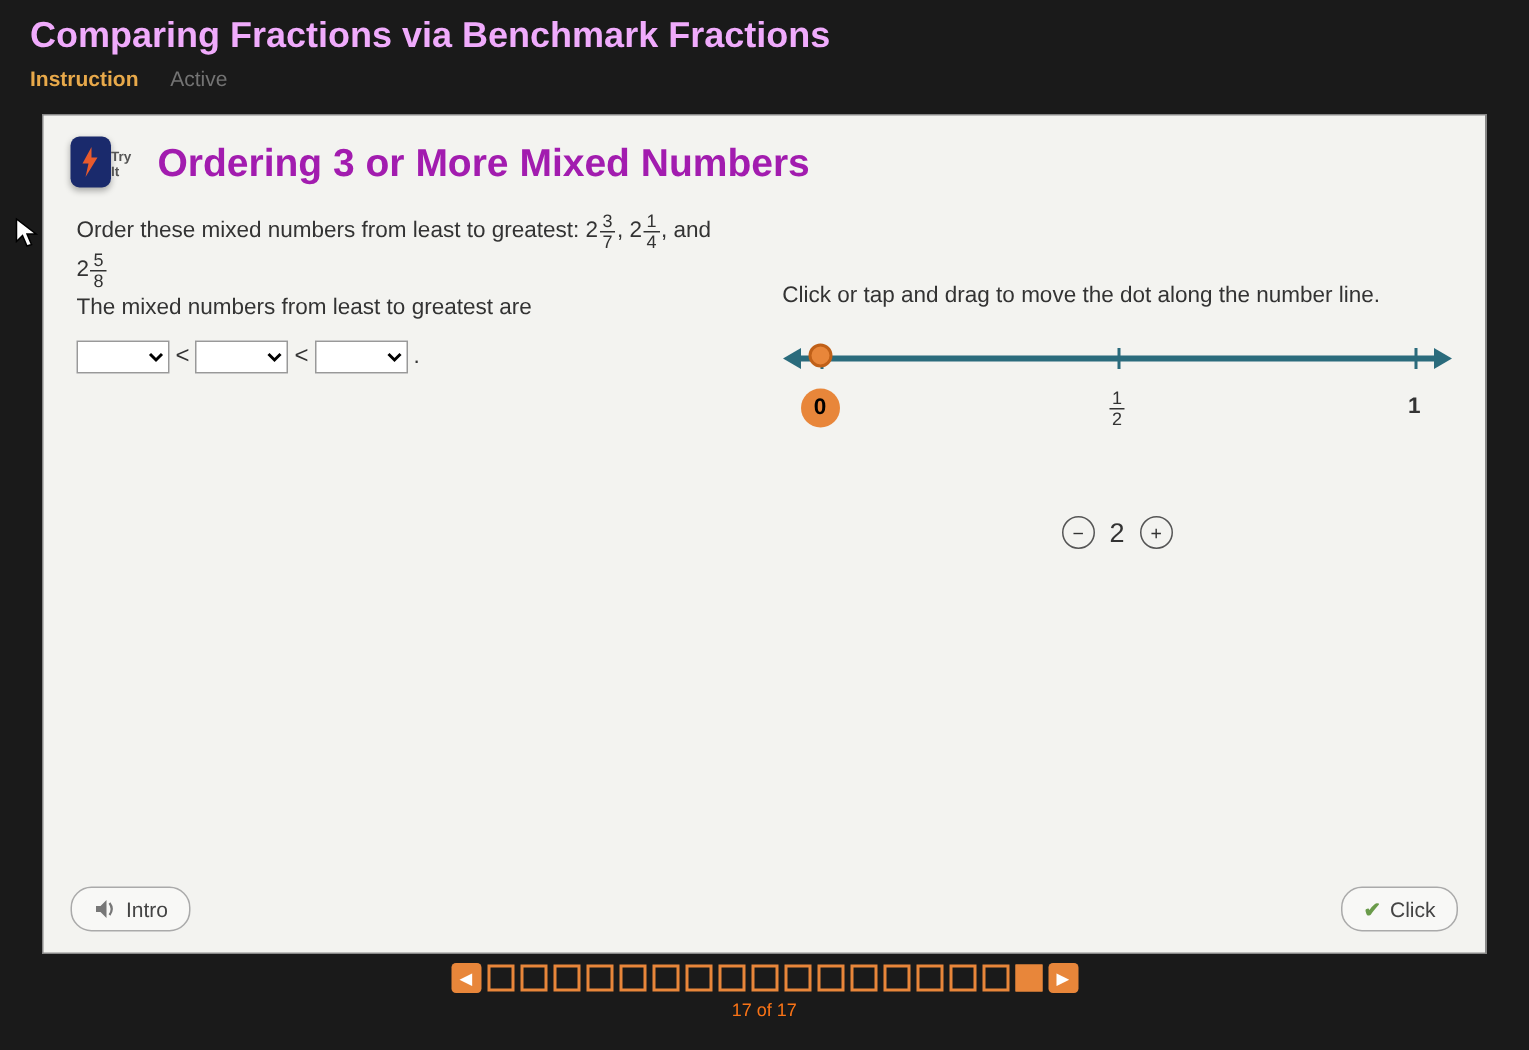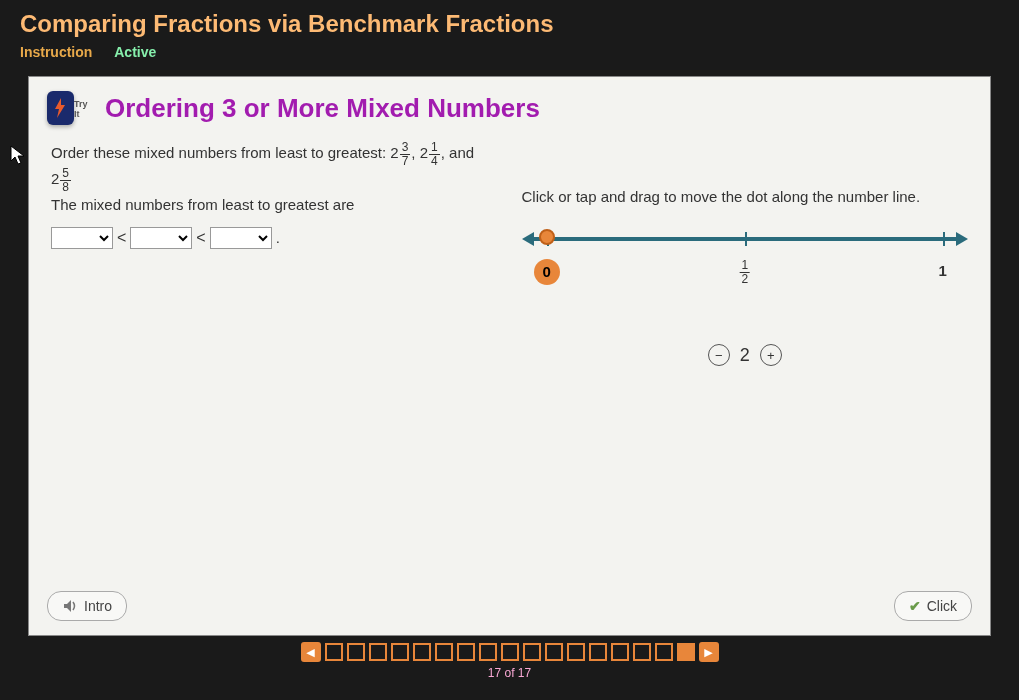--- a/index.html
+++ b/index.html
@@ -11,28 +11,28 @@
     overflow: hidden;
     position: relative;
   }
   .header {
     padding: 10px 20px 8px 20px;
     color: #fff;
   }
   .header h1 {
     font-size: 24px;
     font-weight: bold;
-    color: #fdba74;
+    color: #f0abfc;
   }
   .header .tabs {
     margin-top: 6px;
     font-size: 14px;
   }
   .header .tabs .instruction { color: #e8a94a; font-weight: bold; margin-right: 18px; margin-top: 29px; }
-  .header .tabs .active { color: #86efac; font-weight: bold; }
+  .header .tabs .active { color: #737373; font-weight: normal; }
   .panel {
     background: #f3f3f0;
     margin: 8px 28px 0 28px;
     height: 560px;
     border: 1px solid #888;
     position: relative;
     display: flex;
     flex-direction: column;
   }
   .panel-head {
@@ -204,21 +204,21 @@
   }
   .nav-box {
     width: 18px; height: 18px;
     border: 2px solid #e8863a;
     background: transparent;
     cursor: pointer;
   }
   .nav-box.filled { background: #e8863a; }
   .page-ind {
     text-align: center;
-    color: #f9a8d4;
+    color: #f97316;
     font-size: 12px;
     margin-top: 4px;
   }
   .cursor-arrow {
     position: absolute;
     top: 145px;
     left: 10px;
     width: 18px; height: 22px;
     pointer-events: none;
   }

